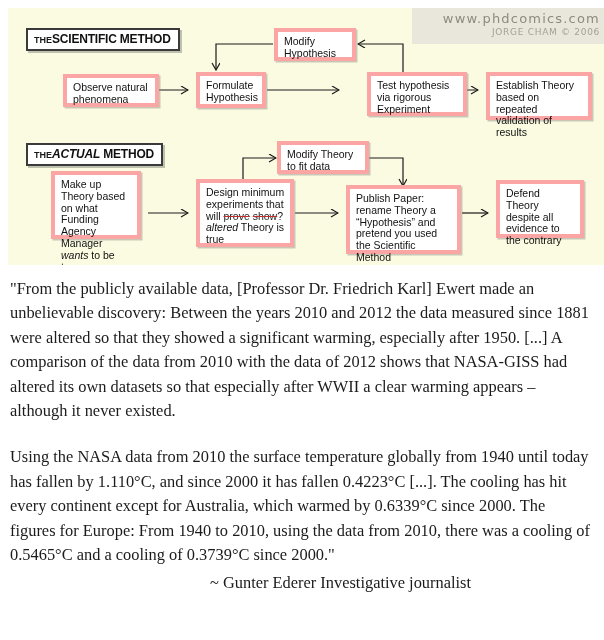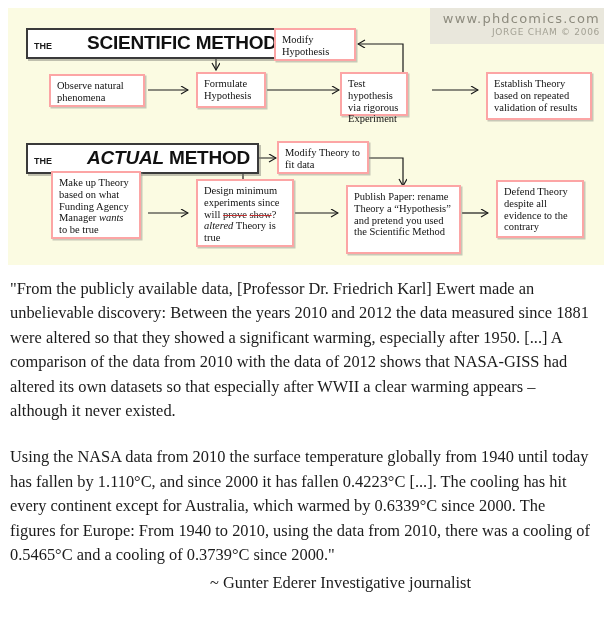--- a/index.html
+++ b/index.html
@@ -24,21 +24,21 @@
     height: 257px;
     background: #fbfbe2;
     overflow: hidden;
   }
 
   
   .watermark {
     position: absolute;
     right: 0;
     top: 0;
-    width: 174px;
+    width: 192px;
     height: 36px;
     background: #e9e7dc;
     text-align: right;
     padding: 3px 4px 0 0;
     box-sizing: border-box;
   }
   .wm-url {
     font-family: "DejaVu Sans", sans-serif;
     font-size: 13px;
     letter-spacing: 1.2px;
@@ -68,39 +68,38 @@
   }
   .title-the {
     font-family: "Liberation Sans", sans-serif;
     font-size: 9px;
     font-weight: bold;
     color: #1a1a1a;
     letter-spacing: 0;
   }
   .title-main {
     font-family: "Liberation Sans", sans-serif;
-    font-size: 19px;
+    font-size: 12px;
     font-weight: bold;
     color: #111111;
     letter-spacing: -0.2px;
-    margin-left: 35px;
   }
   .title-main .ital { font-style: italic; }
 
   #title-scientific { left: 18px; top: 20px; }
   #title-actual     { left: 18px; top: 135px; }
 
   
   .fbox {
     position: absolute;
     background: #ffffff;
-    border: 2px solid #fca5a5;
+    border: 4px solid #fca5a5;
     box-shadow: 1.5px 1.5px 0 rgba(150,150,140,.5);
     box-sizing: border-box;
-    font-family: Liberation Serif, serif;
+    font-family: Liberation Sans, sans-serif;
     font-size: 10.5px;
     line-height: 11.8px;
     color: #111111;
     padding: 4px 5px 12px 6px;
   }
   .fbox .ital { font-style: italic; }
   .strike-red {
     text-decoration: line-through;
     text-decoration-color: #c03030;
     text-decoration-thickness: 1.3px;
@@ -186,33 +185,33 @@
   <div class="title-plate" id="title-scientific">
     <span class="title-the">THE</span>
     <span class="title-main">SCIENTIFIC METHOD</span>
   </div>
 
   <div class="title-plate" id="title-actual">
     <span class="title-the">THE</span>
     <span class="title-main"><span class="ital">ACTUAL</span> <span>METHOD</span></span>
   </div>
 
-  <div class="fbox" style="left:41px; top:66px; width:96px; height:33px;">Observe natural phenomena</div>
+  <div class="fbox" style="left:55px; top:66px; width:96px; height:33px;">Observe natural phenomena</div>
 
   <div class="fbox" style="left:188px; top:64px; width:70px; height:36px;">Formulate Hypothesis</div>
 
   <div class="fbox" style="left:266px; top:20px; width:82px; height:33px;">Modify Hypothesis</div>
 
-  <div class="fbox" style="left:332px; top:64px; width:68px; height:44px;">Test hypothesis via rigorous Experiment</div>
+  <div class="fbox" style="left:359px; top:64px; width:100px; height:44px;">Test hypothesis via rigorous Experiment</div>
 
   <div class="fbox" style="left:478px; top:64px; width:106px; height:48px;">Establish Theory based on repeated validation of results</div>
 
   <div class="fbox" style="left:43px; top:163px; width:90px; height:68px;">Make up Theory based on what Funding Agency Manager <span class="ital">wants</span> to be true</div>
 
-  <div class="fbox" style="left:188px; top:171px; width:98px; height:68px;"><span>Design minimum experiments since will </span><span class="strike-red">prove</span> <span class="strike-red">show</span><span>? </span><span class="ital">altered</span><span> Theory is true</span></div>
+  <div class="fbox" style="left:188px; top:171px; width:98px; height:68px;"><span>Design minimum experiments that will </span><span class="strike-red">prove</span> <span class="strike-red">show</span><span>? </span><span class="ital">altered</span><span> Theory is true</span></div>
 
   <div class="fbox" style="left:269px; top:133px; width:92px; height:33px;">Modify Theory to fit data</div>
 
   <div class="fbox" style="left:338px; top:177px; width:115px; height:69px;">Publish Paper: rename Theory a “Hypothesis” and pretend you used the Scientific Method</div>
 
   <div class="fbox" style="left:488px; top:172px; width:88px; height:58px;">Defend Theory despite all evidence to the contrary</div>
 
 </div>
 
 <div id="quote-block">

